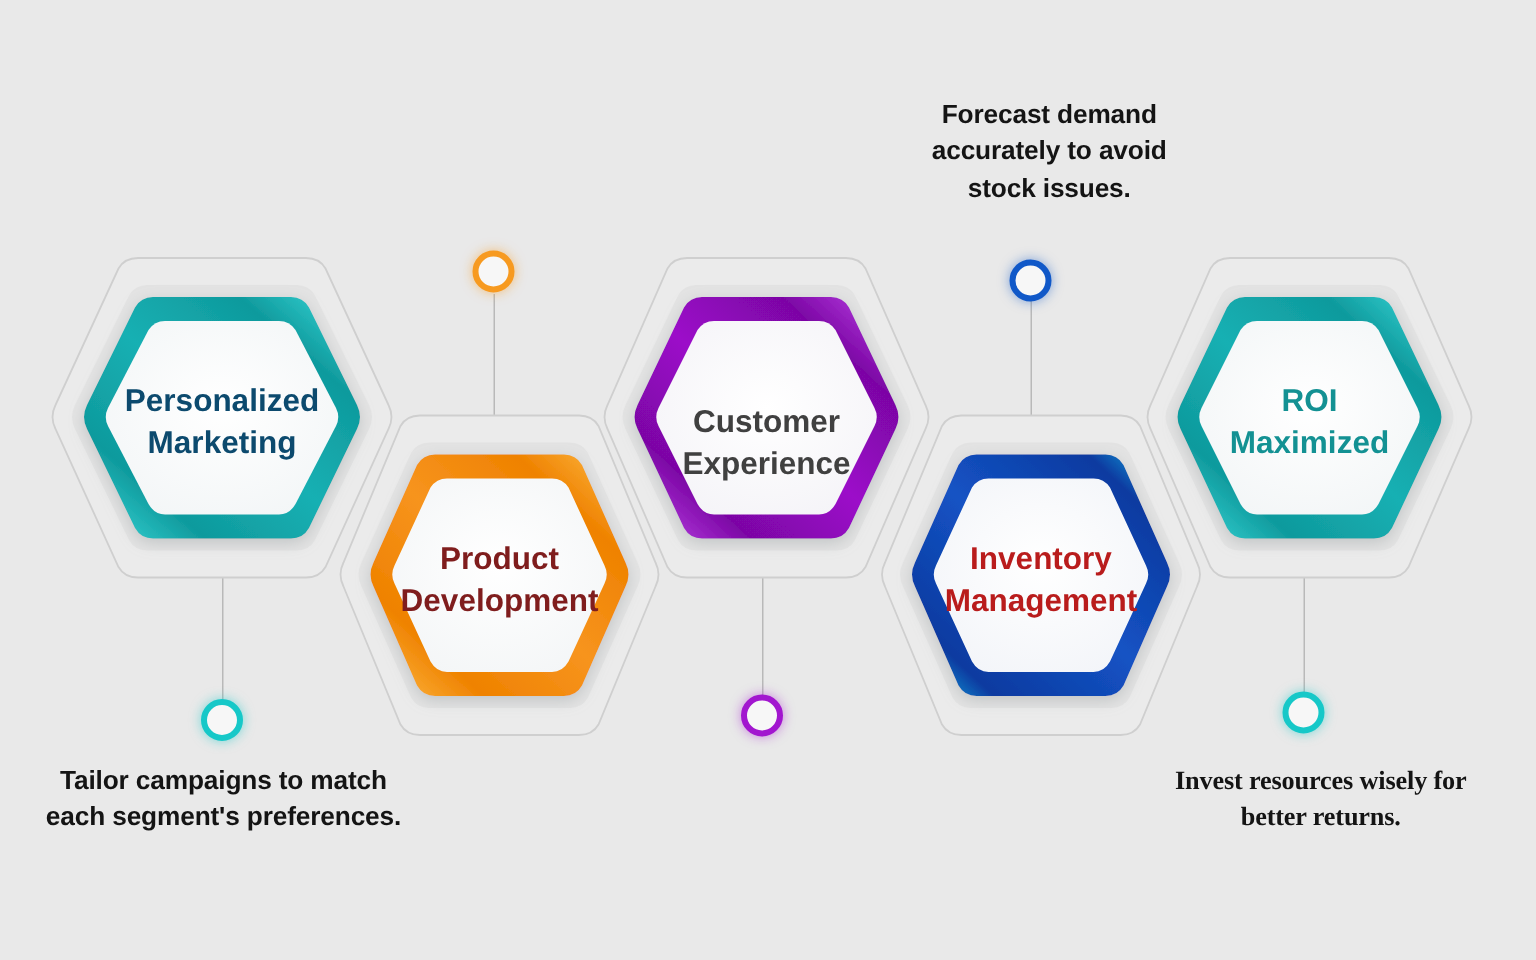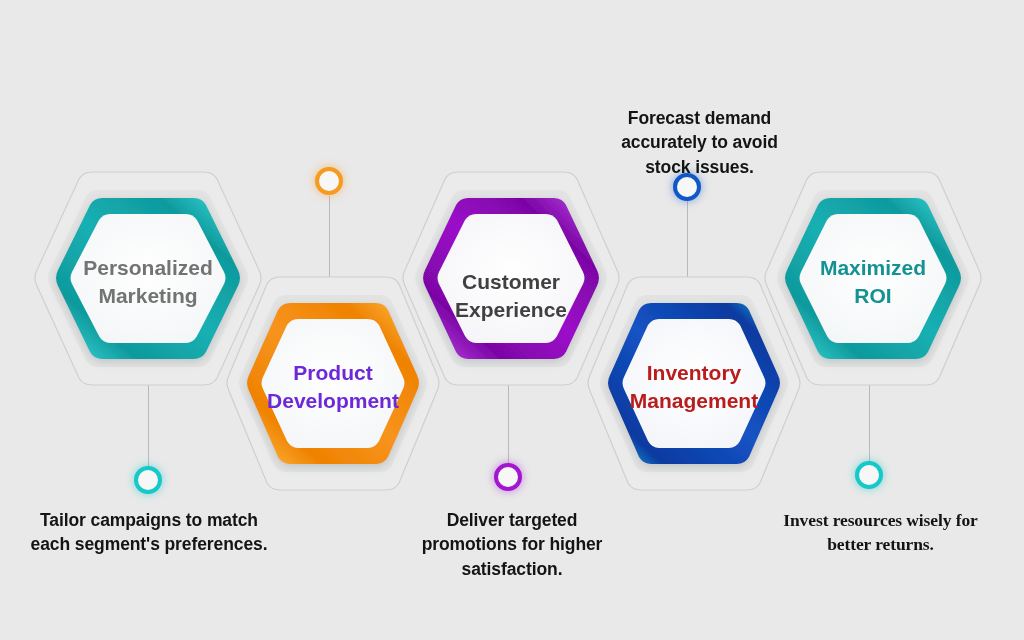--- a/index.html
+++ b/index.html
@@ -99,21 +99,21 @@
           <feDropShadow dx="0" dy="3" stdDeviation="5" flood-color="#9aa0a3" flood-opacity="0.45"></feDropShadow>
         </filter>
       </defs>
       <path d="M62 6 L174 6 Q183 6 187 13 L229 104 Q233 112 229 120 L187 212 Q183 219 174 219 L62 219 Q53 219 49 212 L7 120 Q3 112 7 104 L49 13 Q53 6 62 6 Z" fill="#ebebeb" stroke="#cfcfcf" stroke-width="1.2"></path>
       <path d="M68 24 L168 24 Q176 24 180 31 L216 104 Q220 112 216 120 L180 194 Q176 201 168 201 L68 201 Q60 201 56 194 L20 120 Q16 112 20 104 L56 31 Q60 24 68 24 Z" fill="#e3e3e3"></path>
       <g filter="url(#sh1)">
         <path d="M72 32 L164 32 Q172 32 176 39 L208 104 Q212 112 208 120 L176 186 Q172 193 164 193 L72 193 Q64 193 60 186 L28 120 Q24 112 28 104 L60 39 Q64 32 72 32 Z" fill="url(#g1)"></path>
       </g>
       <path d="M80 48 L156 48 Q163 48 167 54 L194 106 Q197 112 194 118 L167 170 Q163 177 156 177 L80 177 Q73 177 69 170 L42 118 Q39 112 42 106 L69 54 Q73 48 80 48 Z" fill="url(#inner1)"></path>
     </svg>
-    <div class="label" style="top:88px; color:#737373;">
+    <div class="label" style="top:88px; color:#0c4a6e;">
       <div>Personalized</div>
       <div>Marketing</div>
     </div>
   </div>
 
   <div class="connector" style="left:329px; top:196px; height:96px;"></div>
   <div class="ring" style="left:315px; top:167px; border-color:#f79a20; box-shadow:0 0 8px rgba(247,154,32,.55);"></div>
 
   <div class="node" style="left:222px; top:271px; width:222px; height:231px;">
     <svg class="outer-hex" viewBox="0 0 222 231">
@@ -133,29 +133,28 @@
           <feDropShadow dx="0" dy="3" stdDeviation="5" flood-color="#9aa0a3" flood-opacity="0.45"></feDropShadow>
         </filter>
       </defs>
       <path d="M58 6 L164 6 Q173 6 177 13 L215 104 Q219 112 215 120 L177 212 Q173 219 164 219 L58 219 Q49 219 45 212 L7 120 Q3 112 7 104 L45 13 Q49 6 58 6 Z" fill="#ebebeb" stroke="#cfcfcf" stroke-width="1.2"></path>
       <path d="M64 24 L158 24 Q166 24 170 31 L203 104 Q207 112 203 120 L170 194 Q166 201 158 201 L64 201 Q56 201 52 194 L19 120 Q15 112 19 104 L52 31 Q56 24 64 24 Z" fill="#e3e3e3"></path>
       <g filter="url(#sh2)">
         <path d="M68 32 L154 32 Q162 32 166 39 L195 104 Q199 112 195 120 L166 186 Q162 193 154 193 L68 193 Q60 193 56 186 L27 120 Q23 112 27 104 L56 39 Q60 32 68 32 Z" fill="url(#g2)"></path>
       </g>
       <path d="M76 48 L146 48 Q153 48 157 54 L181 106 Q184 112 181 118 L157 170 Q153 177 146 177 L76 177 Q69 177 65 170 L41 118 Q38 112 41 106 L65 54 Q69 48 76 48 Z" fill="url(#inner2)"></path>
     </svg>
-    <div class="label" style="top:88px; color:#6d28d9;">
+    <div class="label" style="top:88px; color:#7f1d1d;">
       <div>Product</div>
       <div>Development</div>
     </div>
   </div>
 
   <div class="connector" style="left:508px; top:378px; height:88px;"></div>
   <div class="ring" style="left:494px; top:463px; border-color:#a216cf; box-shadow:0 0 8px rgba(162,22,207,.5);"></div>
-  <div class="caption" style="left:406px; top:508px; width:212px;">Deliver targeted promotions for higher satisfaction.</div>
 
   <div class="node" style="left:398px; top:166px; width:226px; height:231px;">
     <svg class="outer-hex" viewBox="0 0 226 231">
       <defs>
         <linearGradient id="g3" x1="0%" y1="100%" x2="100%" y2="0%">
           <stop offset="0%" stop-color="#c64ef0"></stop>
           <stop offset="22%" stop-color="#7c06a5"></stop>
           <stop offset="50%" stop-color="#9c09c9"></stop>
           <stop offset="78%" stop-color="#7c06a5"></stop>
           <stop offset="100%" stop-color="#c64ef0"></stop>
@@ -176,21 +175,21 @@
       <path d="M78 48 L148 48 Q155 48 159 54 L185 106 Q188 112 185 118 L159 170 Q155 177 148 177 L78 177 Q71 177 67 170 L41 118 Q38 112 41 106 L67 54 Q71 48 78 48 Z" fill="url(#inner3)"></path>
     </svg>
     <div class="label" style="top:92px; color:#404040;margin-top:10px;">
       <div>Customer</div>
       <div>Experience</div>
     </div>
   </div>
 
   <div class="connector" style="left:687px; top:200px; height:96px;"></div>
   <div class="ring" style="left:673px; top:173px; border-color:#1058c8; box-shadow:0 0 8px rgba(16,88,200,.5);"></div>
-  <div class="caption" style="left:597px; top:64px; width:205px;margin-top:42px;">Forecast demand accurately to avoid stock issues.</div>
+  <div class="caption" style="left:597px; top:64px; width:205px;">Forecast demand accurately to avoid stock issues.</div>
 
   <div class="node" style="left:583px; top:271px; width:222px; height:231px;">
     <svg class="outer-hex" viewBox="0 0 222 231">
       <defs>
         <linearGradient id="g4" x1="0%" y1="100%" x2="100%" y2="0%">
           <stop offset="0%" stop-color="#18c6f0"></stop>
           <stop offset="16%" stop-color="#0b3aa0"></stop>
           <stop offset="50%" stop-color="#1453c4"></stop>
           <stop offset="84%" stop-color="#0b3aa0"></stop>
           <stop offset="100%" stop-color="#18c6f0"></stop>
@@ -239,18 +238,18 @@
         </filter>
       </defs>
       <path d="M60 6 L166 6 Q175 6 179 13 L219 104 Q223 112 219 120 L179 212 Q175 219 166 219 L60 219 Q51 219 47 212 L7 120 Q3 112 7 104 L47 13 Q51 6 60 6 Z" fill="#ebebeb" stroke="#cfcfcf" stroke-width="1.2"></path>
       <path d="M66 24 L160 24 Q168 24 172 31 L207 104 Q211 112 207 120 L172 194 Q168 201 160 201 L66 201 Q58 201 54 194 L19 120 Q15 112 19 104 L54 31 Q58 24 66 24 Z" fill="#e3e3e3"></path>
       <g filter="url(#sh5)">
         <path d="M70 32 L156 32 Q164 32 168 39 L199 104 Q203 112 199 120 L168 186 Q164 193 156 193 L70 193 Q62 193 58 186 L27 120 Q23 112 27 104 L58 39 Q62 32 70 32 Z" fill="url(#g5)"></path>
       </g>
       <path d="M78 48 L148 48 Q155 48 159 54 L185 106 Q188 112 185 118 L159 170 Q155 177 148 177 L78 177 Q71 177 67 170 L41 118 Q38 112 41 106 L67 54 Q71 48 78 48 Z" fill="url(#inner5)"></path>
     </svg>
     <div class="label" style="top:88px; color:#139193;">
+      <div>ROI</div>
       <div>Maximized</div>
-      <div>ROI</div>
     </div>
   </div>
 
 </div>
 
 </body></html>

